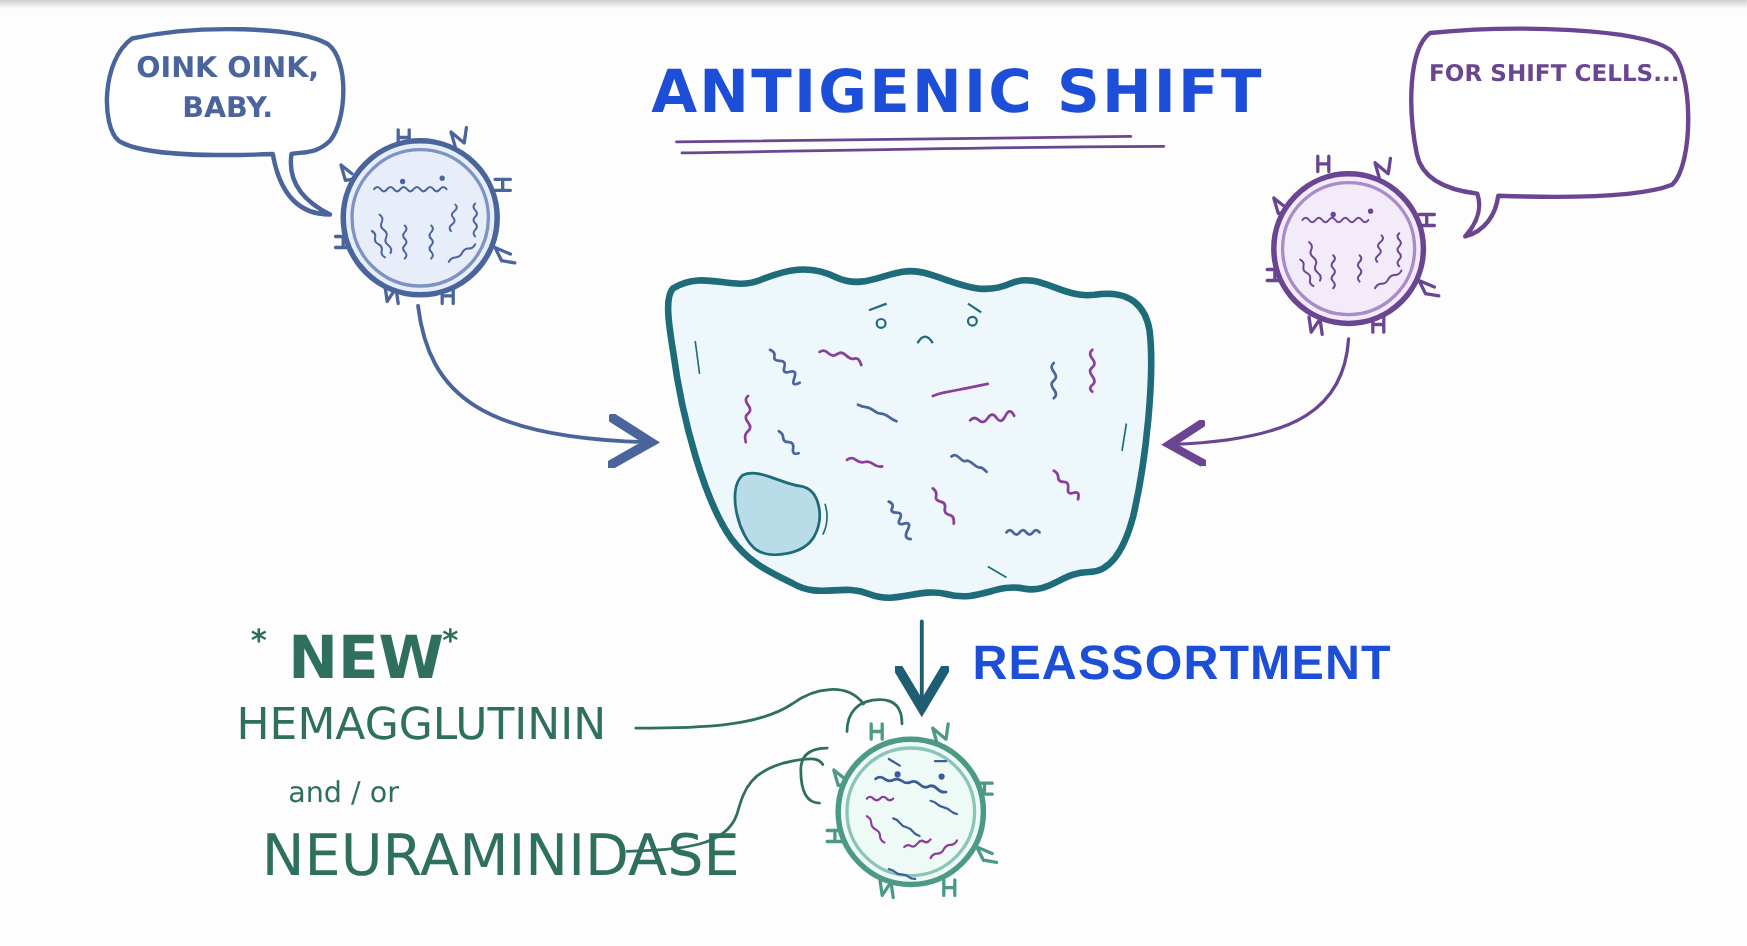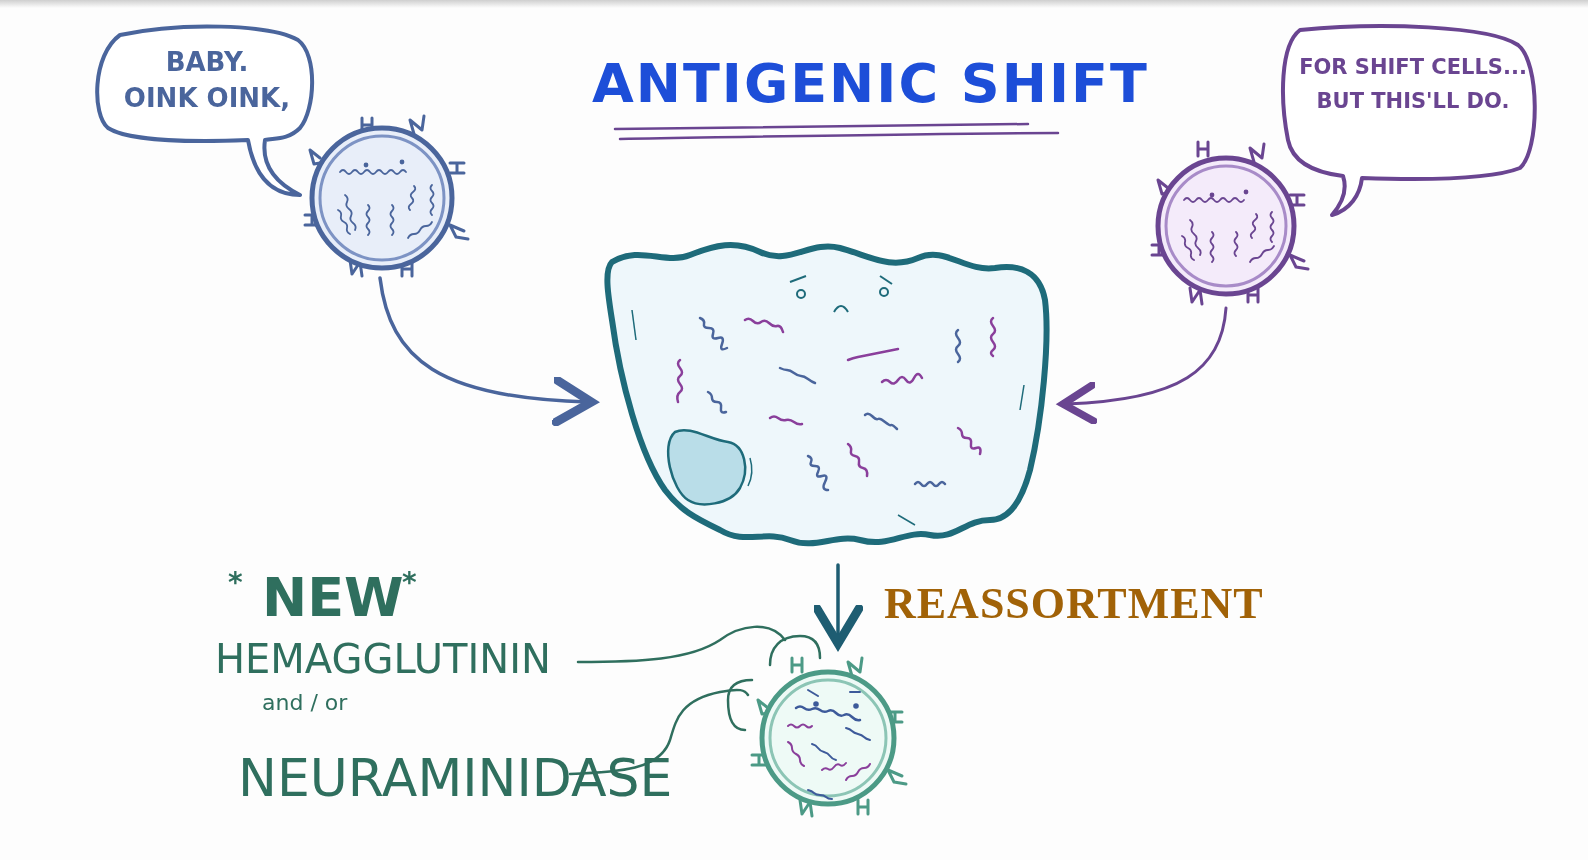--- a/index.html
+++ b/index.html
@@ -20,21 +20,21 @@
   }
   .bubble-text-blue {
     color: #4a659c; font-size: 26px; line-height: 36px; font-weight: bold;
     text-align: center; font-family: "DejaVu Sans", sans-serif;
   }
   .bubble-text-purple {
     color: #6a4591; font-size: 21px; line-height: 34px; font-weight: bold;
     text-align: center; font-family: "DejaVu Sans", sans-serif;
   }
   .green { color: #2f6f5e; font-family: "DejaVu Sans", sans-serif; }
-  .teal { color: #a16207; font-family: Liberation Serif, serif; }
+  .teal { color: #1d4ed8; font-family: Liberation Sans, sans-serif; }
 </style>
 </head>
 <body>
 
 <div class="topshade"></div>
 
 <svg class="canvas" width="1588" height="860" viewBox="0 0 1588 860">
   <defs>
     <marker id="arrBlue" markerWidth="14" markerHeight="14" refX="10" refY="7" orient="auto">
       <path d="M1,1 L11,7 L1,13" fill="none" stroke="#4a659c" stroke-width="2.5" stroke-linecap="round"></path>
@@ -189,29 +189,28 @@
       <path d="M822,770 q3,-3 6,-1 t6,-2 t6,-2 t6,-2" stroke="#8a3f9b"></path>
       <path d="M846,780 q2,-4 6,-4 t6,-4 t6,-4 t6,-4" stroke="#8a3f9b"></path>
       <path d="M808,790 q4,1 6,3 t6,2 t6,2 t6,2" stroke="#3d5a9a"></path>
     </g>
   </g>
 </svg>
 
 <div class="abs title">ANTIGENIC SHIFT</div>
 
 <div class="abs bubble-text-blue" style="left:112px; top:44px; width:190px;">
+  <div>OINK OINK,</div>
   <div>BABY.</div>
-  <div>OINK OINK,</div>
 </div>
 
 <div class="abs bubble-text-purple" style="left:1288px; top:50px; width:250px;">
   <div>FOR SHIFT CELLS...</div>
-  <div>BUT THIS'LL DO.</div>
 </div>
 
 <div class="abs teal" style="left:884px; top:578px; font-size:44px; font-weight:bold; letter-spacing:1px;">REASSORTMENT</div>
 
 <div class="abs green" style="left:228px; top:566px; font-size:28px; font-weight:bold;">*</div>
 <div class="abs green" style="left:262px; top:566px; font-size:54px; font-weight:bold;">NEW</div>
 <div class="abs green" style="left:402px; top:566px; font-size:28px; font-weight:bold;">*</div>
 <div class="abs green" style="left:215px; top:636px; font-size:40px; letter-spacing:0px;">HEMAGGLUTININ</div>
-<div class="abs green" style="left:262px; top:690px; font-size:22px;">and / or</div>
+<div class="abs green" style="left:262px; top:706px; font-size:26px;">and / or</div>
 <div class="abs green" style="left:238px; top:748px; font-size:52px; letter-spacing:0px;">NEURAMINIDASE</div>
 
 </body></html>

